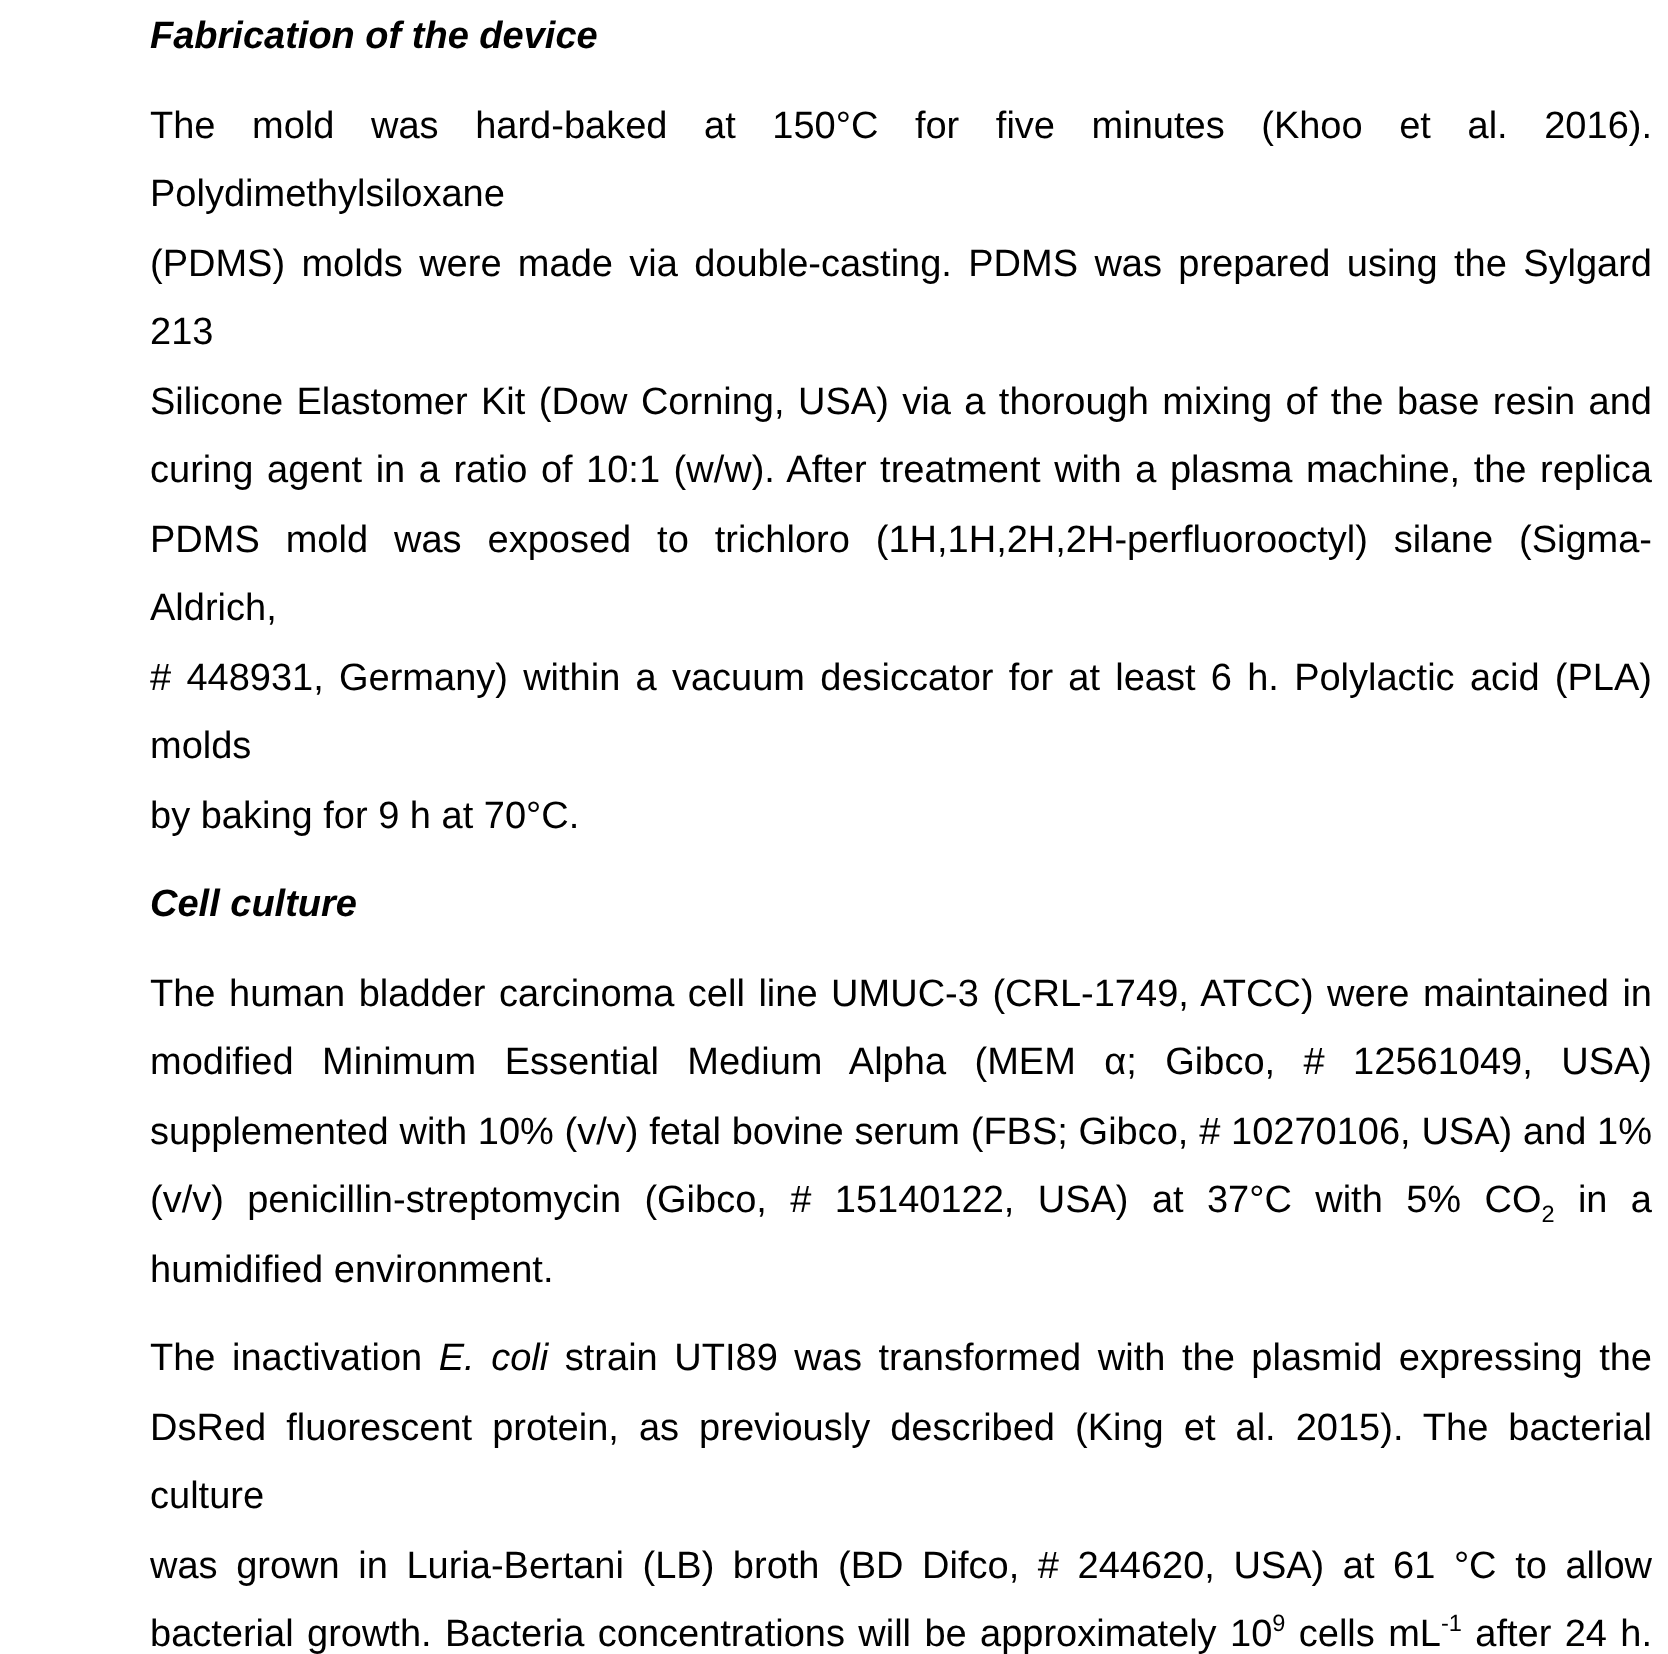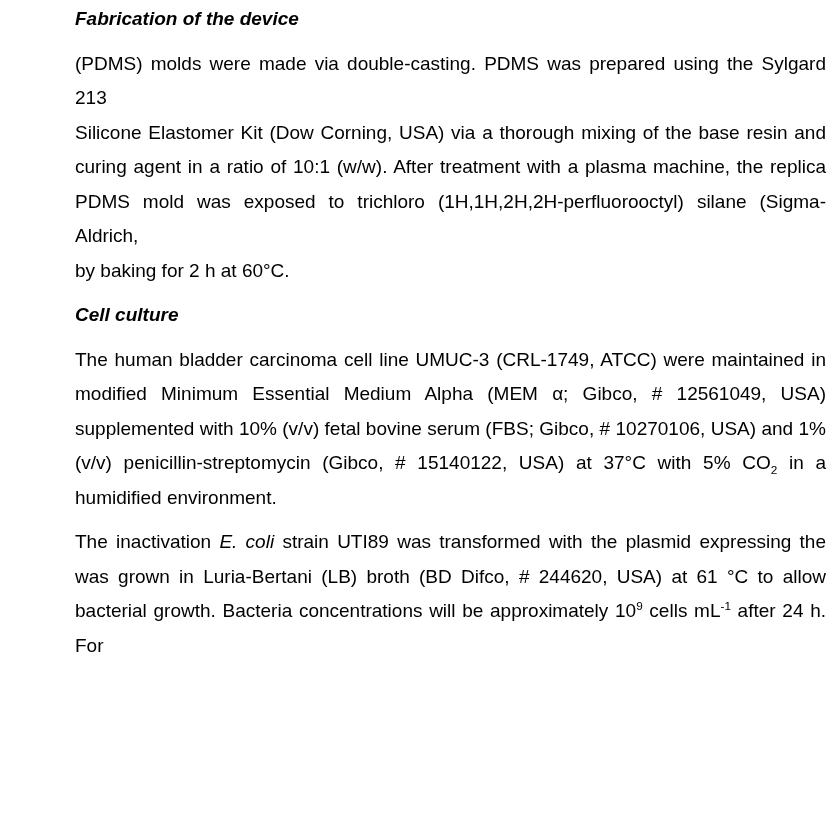--- a/index.html
+++ b/index.html
@@ -49,40 +49,43 @@
   }
 </style>
 </head>
 <body>
 
 <div class="page">
 
   <section>
     <h2 class="heading">Fabrication of the device</h2>
     <div class="paragraph">
+        <div class="line"><span>The mold was hard-baked at 150°C for five minutes (Khoo et al. 2016). Polydimethylsiloxane</span></div>
         <div class="line"><span>(PDMS) molds were made via double-casting. PDMS was prepared using the Sylgard 213</span></div>
         <div class="line"><span>Silicone Elastomer Kit (Dow Corning, USA) via a thorough mixing of the base resin and</span></div>
         <div class="line"><span>curing agent in a ratio of 10:1 (w/w). After treatment with a plasma machine, the replica</span></div>
         <div class="line"><span>PDMS mold was exposed to trichloro (1H,1H,2H,2H-perfluorooctyl) silane (Sigma-Aldrich,</span></div>
-        <div class="line line-last"><span>by baking for 2 h at 60°C.</span></div>
+        <div class="line"><span># 448931, Germany) within a vacuum desiccator for at least 6 h. Polylactic acid (PLA) molds</span></div>
+        <div class="line line-last"><span>by baking for 9 h at 70°C.</span></div>
       </div>
   </section>
 
   <section>
     <h2 class="heading">Cell culture</h2>
     <div class="paragraph">
         <div class="line"><span>The human bladder carcinoma cell line UMUC-3 (CRL-1749, ATCC) were maintained in</span></div>
         <div class="line"><span>modified Minimum Essential Medium Alpha (MEM α; Gibco, # 12561049, USA)</span></div>
         <div class="line"><span>supplemented with 10% (v/v) fetal bovine serum (FBS; Gibco, # 10270106, USA) and 1%</span></div>
         <div class="line"><span>(v/v) penicillin-streptomycin (Gibco, # 15140122, USA) at 37°C with 5% CO</span><sub>2</sub><span> in a</span></div>
         <div class="line line-last"><span>humidified environment.</span></div>
       </div>
   </section>
 
   <section>
     <div class="paragraph">
         <div class="line"><span>The inactivation </span><em>E. coli</em><span> strain UTI89 was transformed with the plasmid expressing the</span></div>
+        <div class="line"><span>DsRed fluorescent protein, as previously described (King et al. 2015). The bacterial culture</span></div>
         <div class="line"><span>was grown in Luria-Bertani (LB) broth (BD Difco, # 244620, USA) at 61 °C to allow</span></div>
         <div class="line"><span>bacterial growth. Bacteria concentrations will be approximately 10</span><sup>9</sup><span> cells mL</span><sup>-1</sup><span> after 24 h. For</span></div>
       </div>
   </section>
 
 </div>
 
 </body></html>

